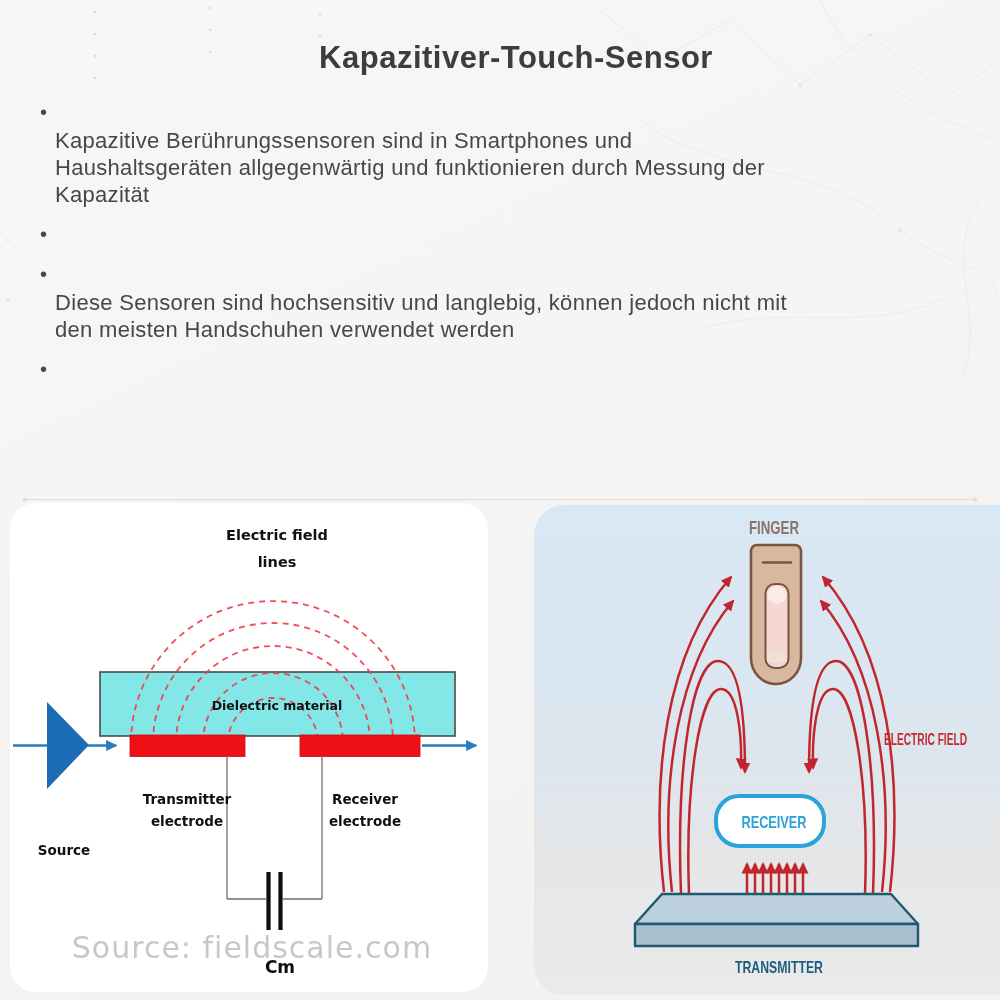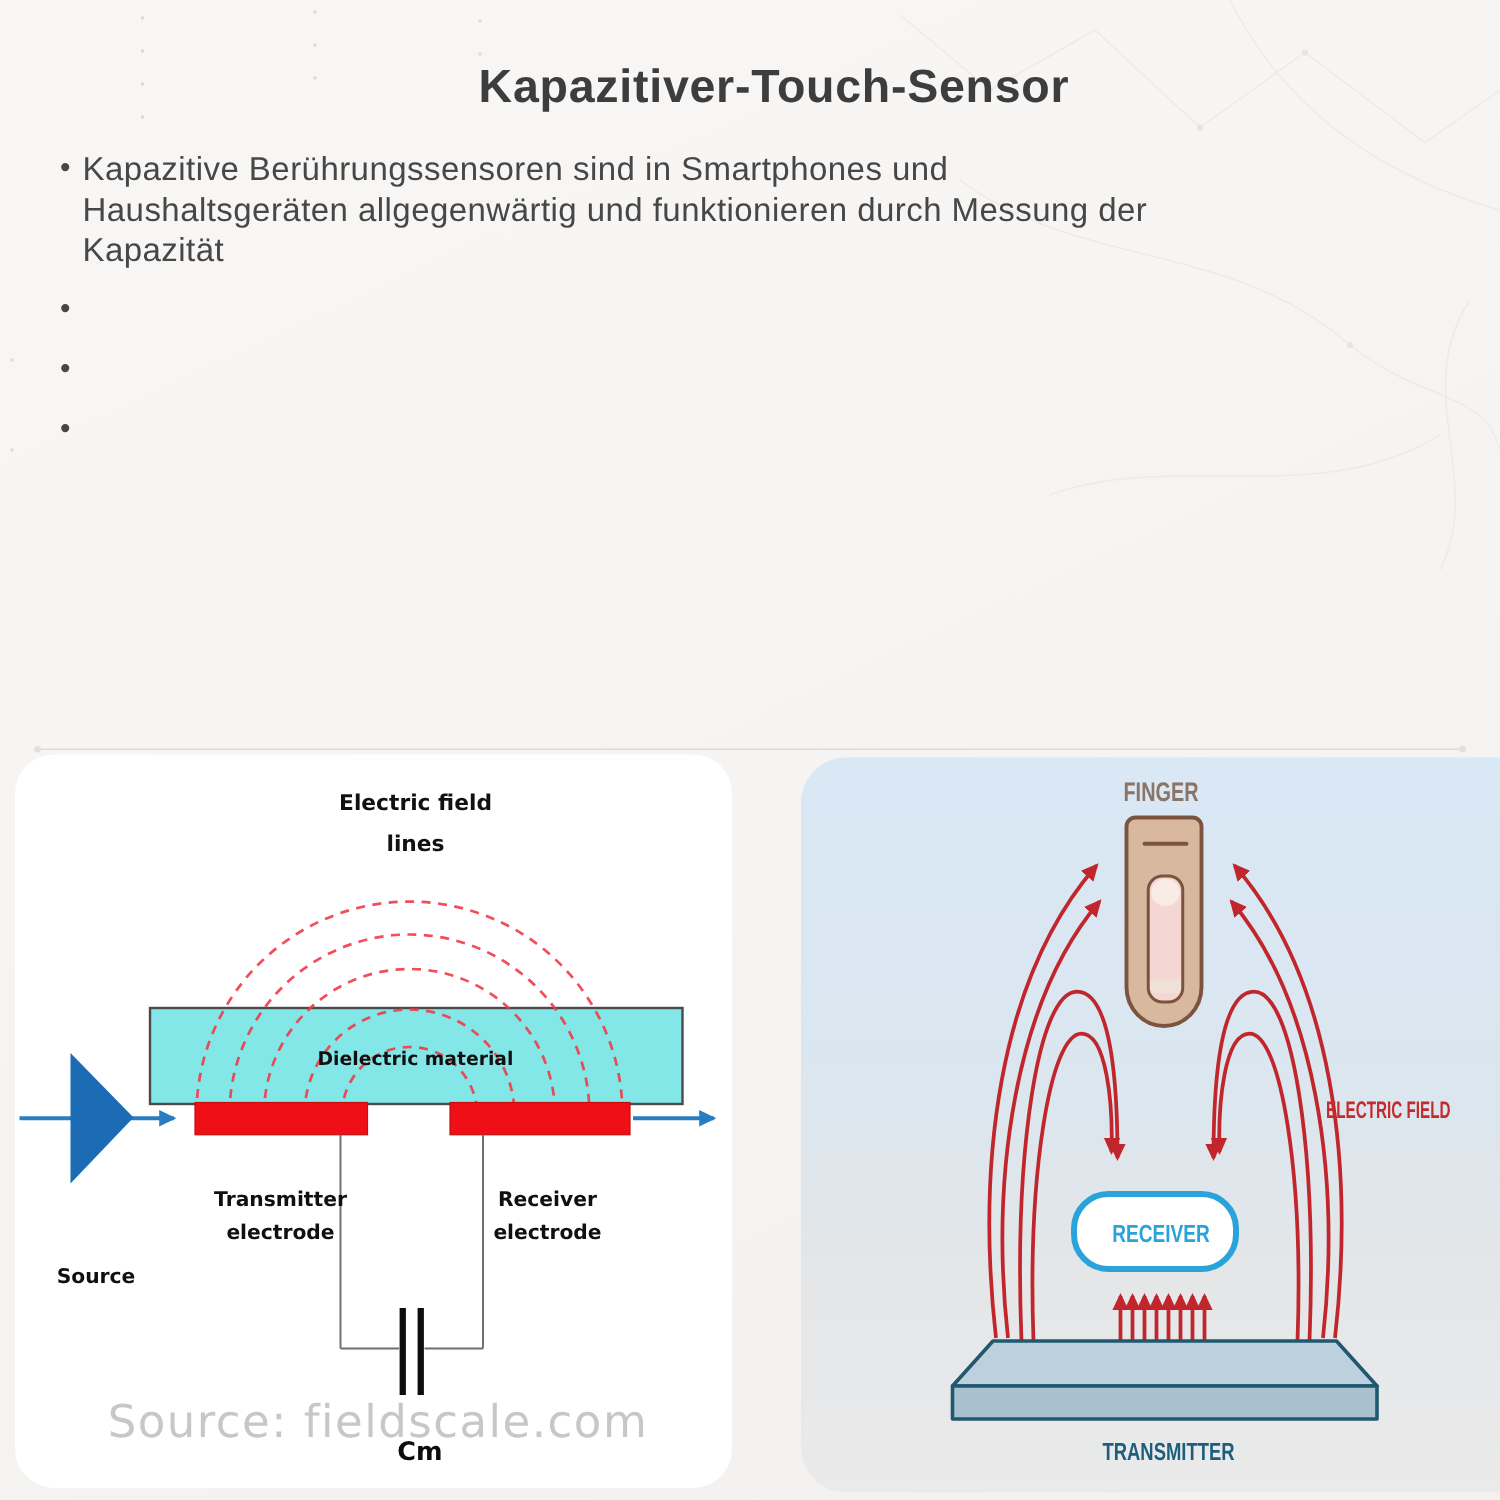--- a/index.html
+++ b/index.html
@@ -9,21 +9,21 @@
   .page{position:relative;width:1000px;height:1000px;}
   .bg-decor{position:absolute;left:0;top:0;z-index:0;}
   h1.title{position:absolute;top:24px;left:0;width:1000px;margin:16px;
        text-align:center;font-size:31px;font-weight:700;color:#3d3d3d;
        letter-spacing:.5px;z-index:2;}
   .bullets{position:absolute;top:99px;left:40px;width:930px;margin:0;padding:0;
        list-style:none;z-index:2;}
   .bullets li{display:flex;align-items:flex-start;margin:0 0 13px 0;
        font-size:22px;line-height:27px;color:#474747;letter-spacing:.3px;}
   .bullets .dot{width:15px;flex:0 0 15px;font-size:20px;line-height:27px;color:#474747;}
-  .bullets .txt{white-space:pre-line;}
+  .bullets .txt{white-space:pre-line;margin-top:28px;}
   .panel{position:absolute;z-index:2;}
   .panel-left{left:10px;top:503px;width:478px;height:489px;background:#ffffff;
        border-radius:26px;}
   .panel-right{left:534px;top:505px;width:542px;height:490px;border-radius:30px;
        background:linear-gradient(180deg,#d9e8f5 0%,#dbe6ef 45%,#e4e6e8 70%,#eaeaea 100%);}
   .panel svg{display:block;}
   svg text{font-family:"DejaVu Sans",sans-serif;}
   .label-sm{font-size:13.5px;font-weight:700;fill:#101010;}
   .label-xs{font-size:12.5px;font-weight:700;fill:#101010;}
   .label-md{font-size:17px;font-weight:700;fill:#0c0c0c;}
@@ -80,20 +80,22 @@
       <span class="dot">•</span>
       <span class="txt">Kapazitive Berührungssensoren sind in Smartphones und
 Haushaltsgeräten allgegenwärtig und funktionieren durch Messung der
 Kapazität</span>
     </li>
     <li>
       <span class="dot">•</span>
     </li>
     <li>
       <span class="dot">•</span>
+      <span class="txt">Diese Sensoren sind hochsensitiv und langlebig, können jedoch nicht mit
+den meisten Handschuhen verwendet werden</span>
     </li>
     <li>
       <span class="dot">•</span>
     </li>
   </ul>
 
   <div class="panel panel-left">
     <svg width="478" height="489" viewBox="0 0 478 489">
       <defs>
         <marker id="ba" markerWidth="5" markerHeight="5" refX="3.8" refY="2.5" orient="auto">

